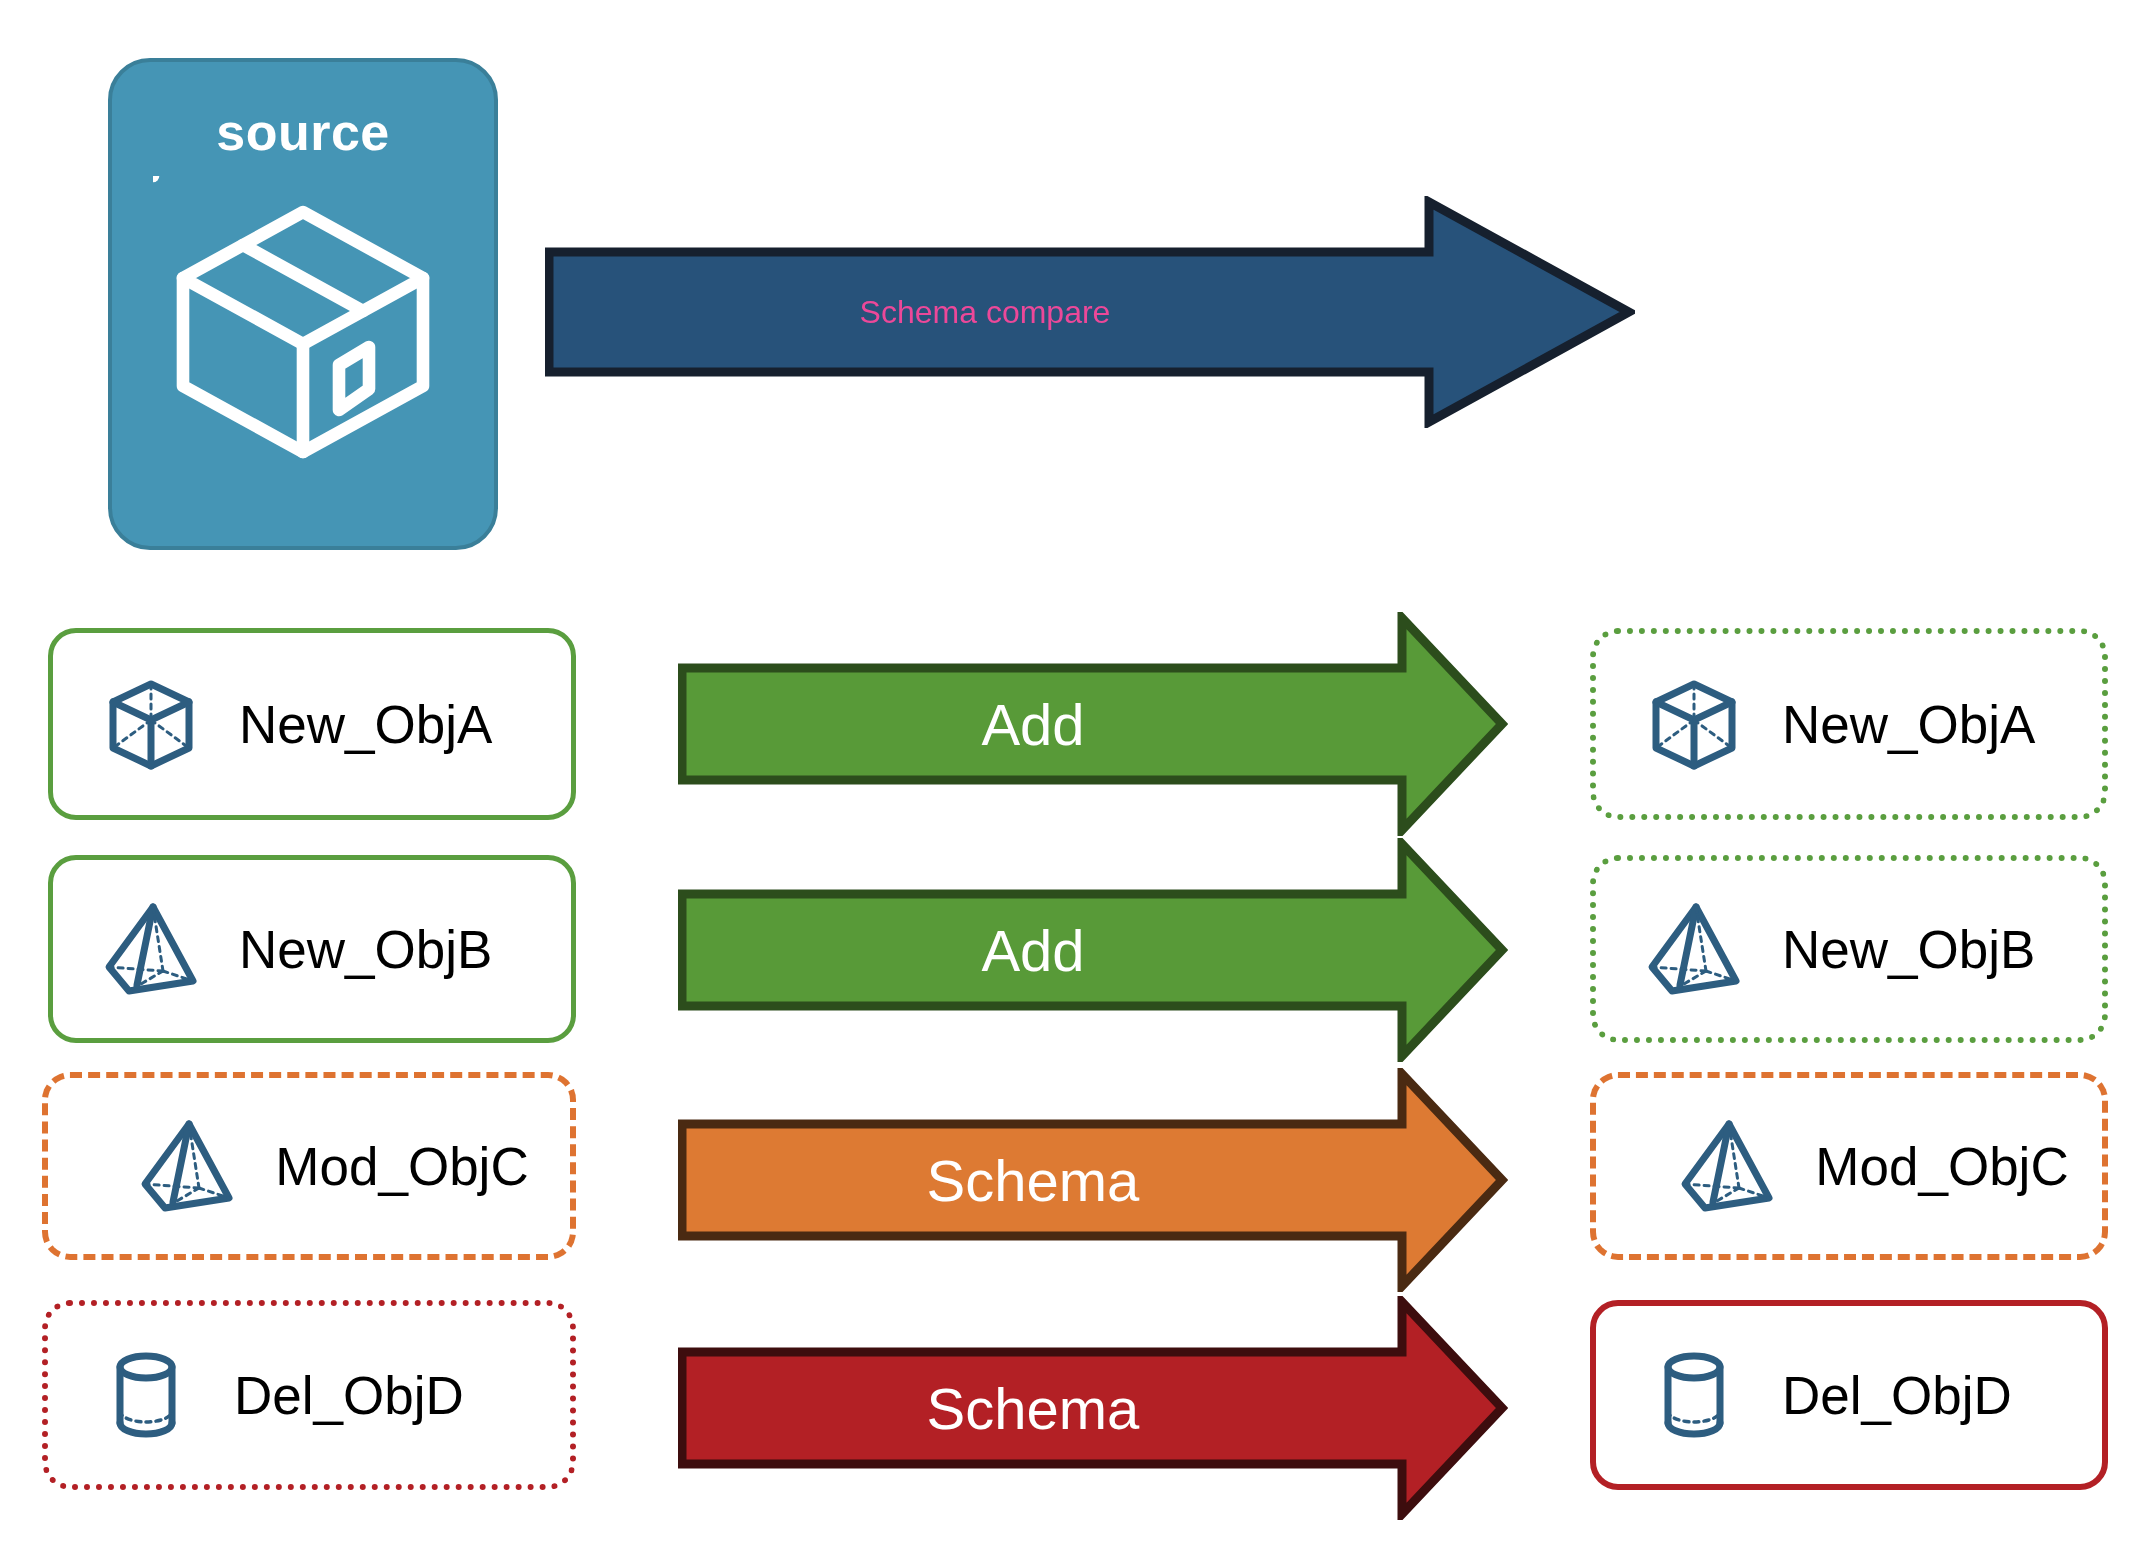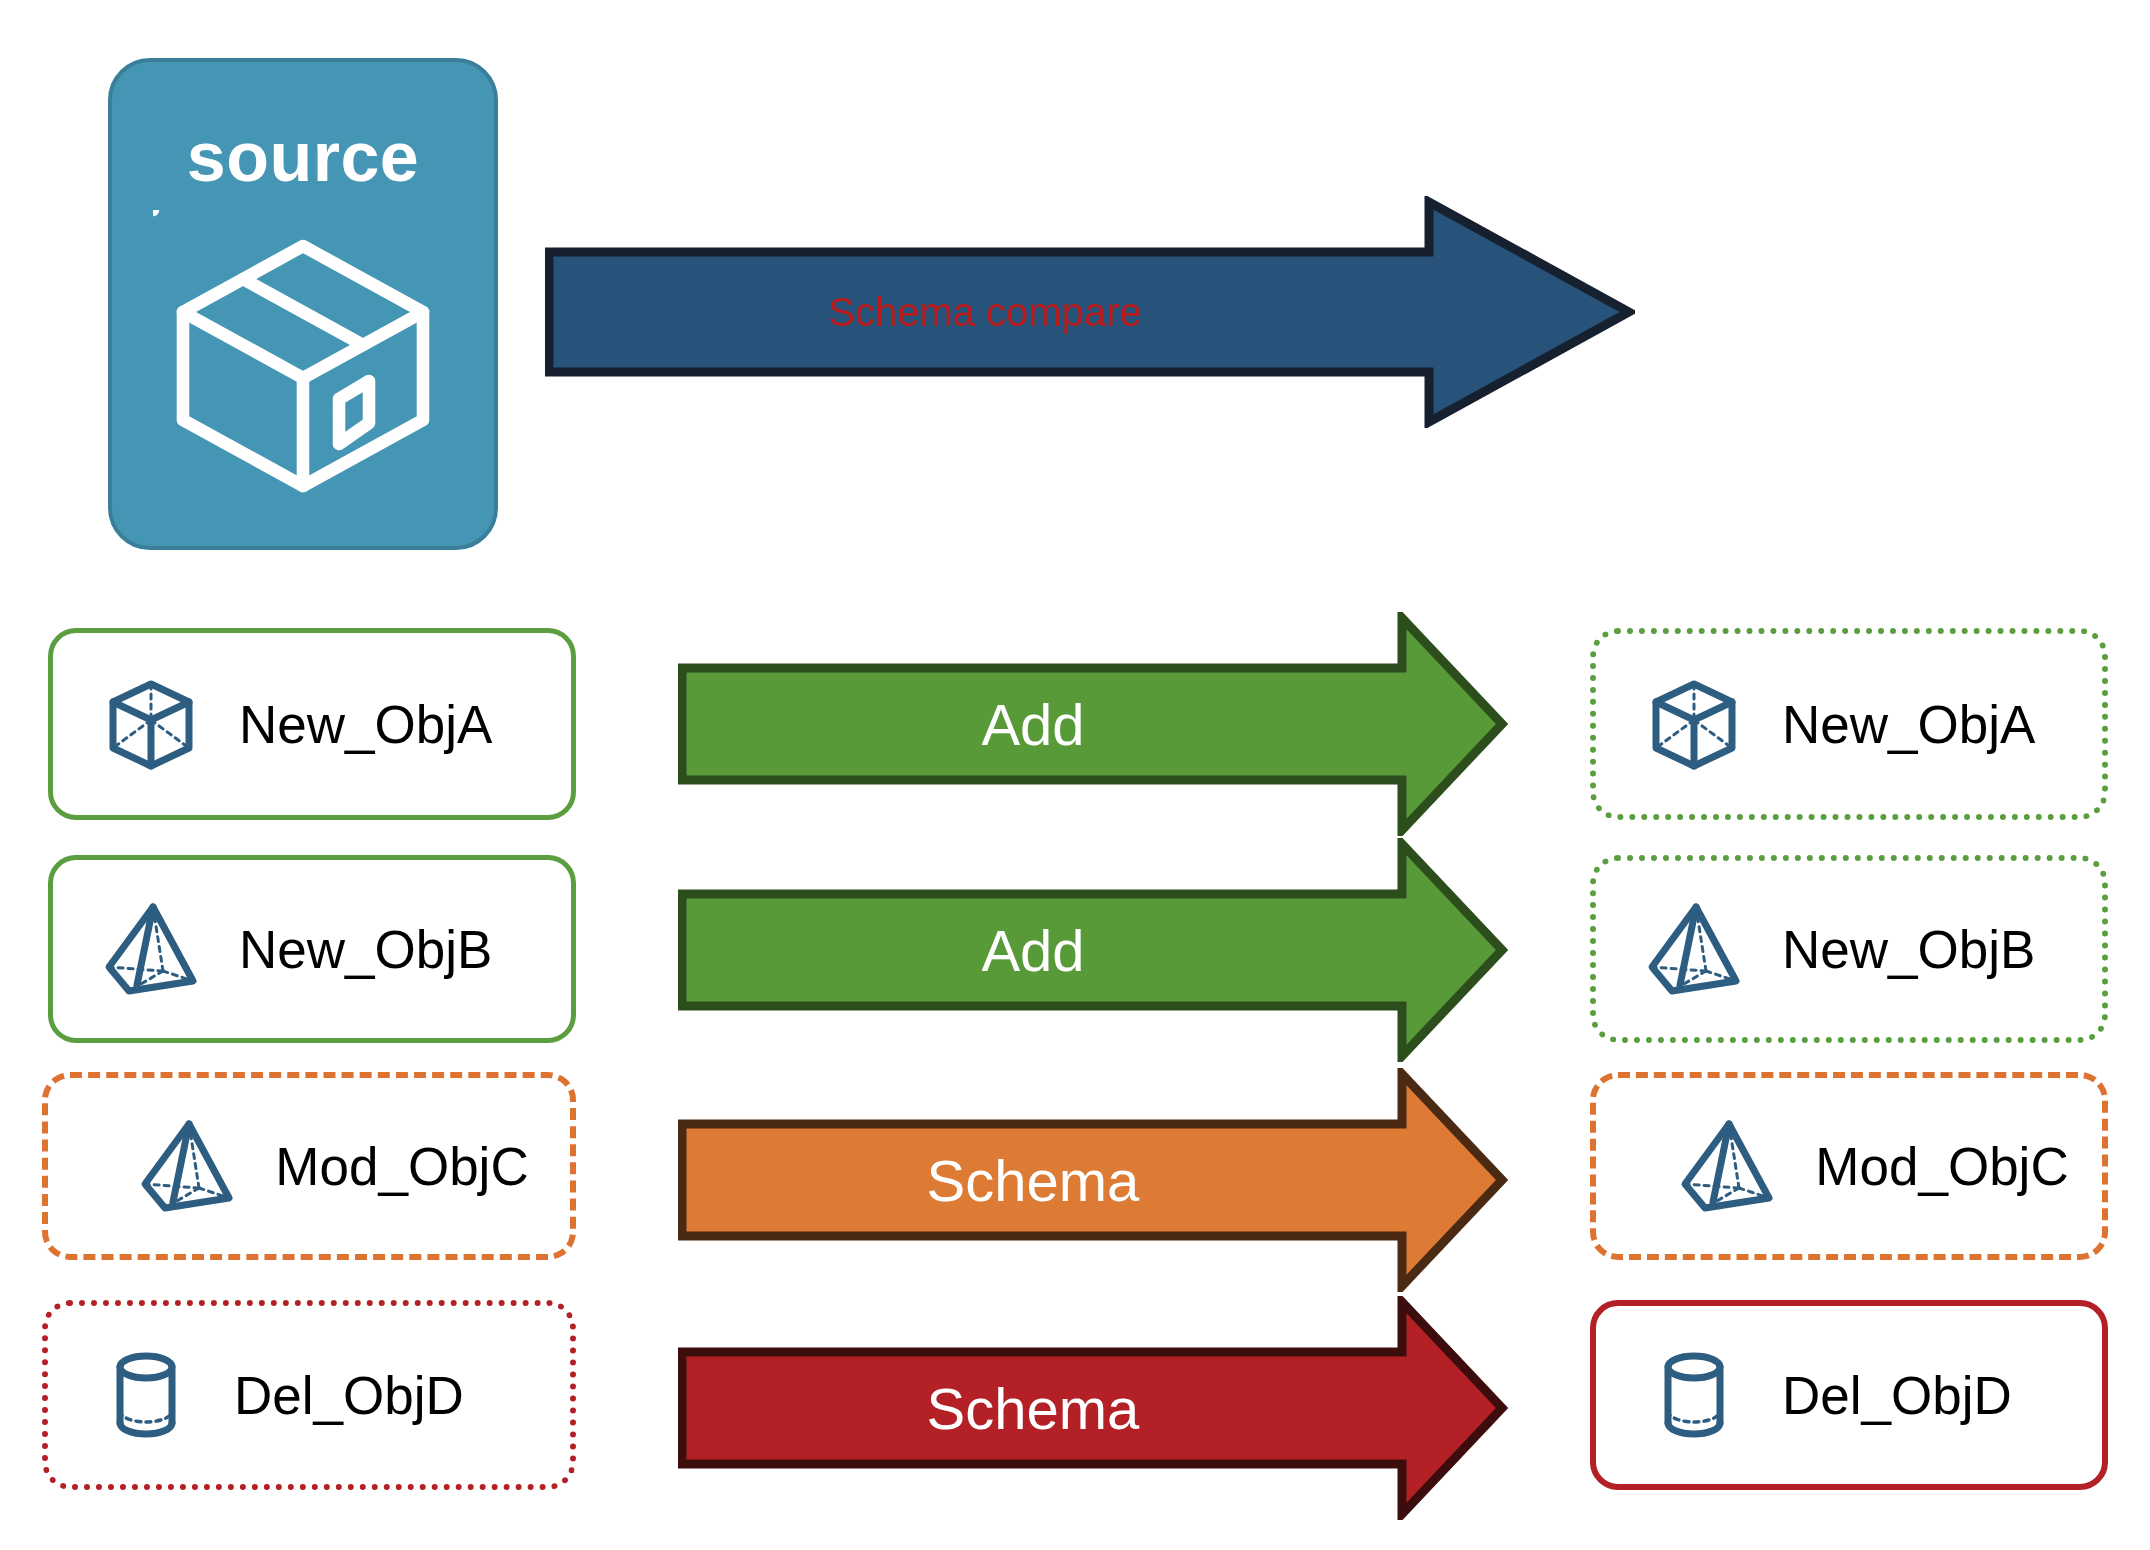--- a/index.html
+++ b/index.html
@@ -24,46 +24,46 @@
     background: #4595b5;
     border: 4px solid #3a7f99;
     border-radius: 42px;
     box-sizing: border-box;
     display: flex;
     flex-direction: column;
     align-items: center;
   }
   .endpoint-title {
     color: #ffffff;
-    font-size: 70px;
+    font-size: 52px;
     font-weight: bold;
     line-height: 1;
-    margin-top: 60px;
+    margin-top: 44px;
     letter-spacing: 0.5px;
     white-space: nowrap;
   }
   .endpoint-icon {
     margin-top: 18px;
   }
 
   
   .big-arrow {
     position: absolute;
   }
   .big-arrow .arrow-label {
     position: absolute;
     left: 0;
     top: 0;
     width: 880px;
     height: 100%;
     display: flex;
     align-items: center;
     justify-content: center;
-    color: #b91c1c;
-    font-size: 40px;
+    color: #ec4899;
+    font-size: 32px;
     white-space: nowrap;
     pointer-events: none;
   }
 
   
   .obj-box {
     position: absolute;
     box-sizing: border-box;
     background: #ffffff;
     border-radius: 28px;

